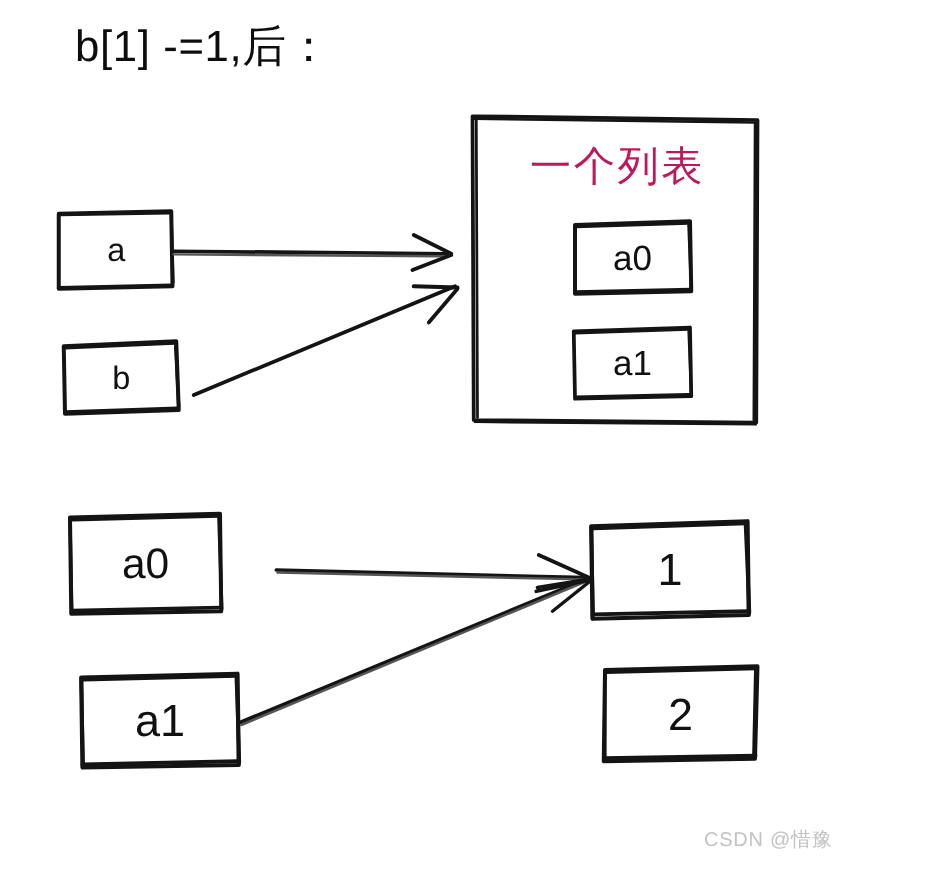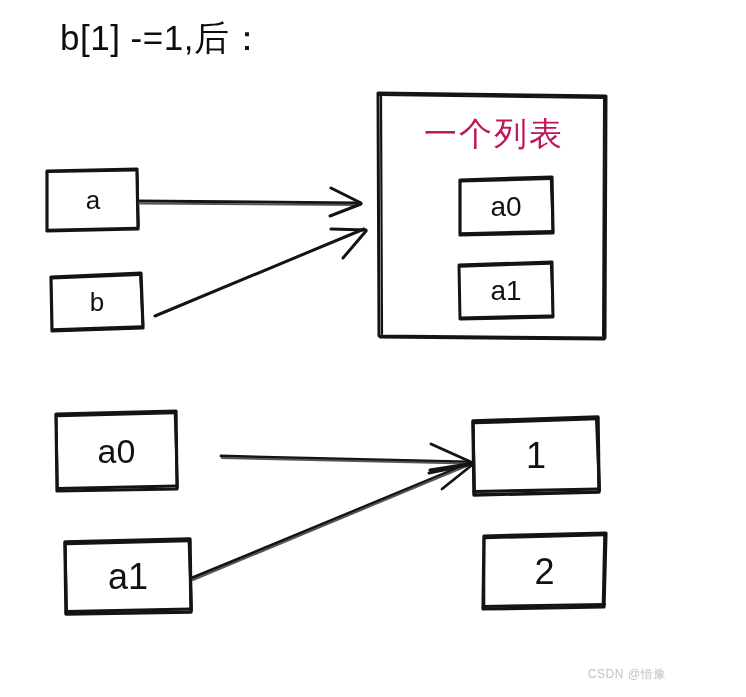--- a/index.html
+++ b/index.html
@@ -55,21 +55,21 @@
     user-select: none;
   }
   .f26 { font-size: 26px; }
   .f28 { font-size: 28px; }
   .f34 { font-size: 34px; }
   .f36 { font-size: 36px; }
   .watermark {
     position: absolute;
     right: 14px;
     bottom: 14px;
-    font-size: 12px;
+    font-size: 16px;
     color: #c3c3c3;
     font-family: "Liberation Sans", sans-serif;
     letter-spacing: 0.6px;
   }
 </style>
 </head>
 <body>
 
 <div id="canvas">
 

